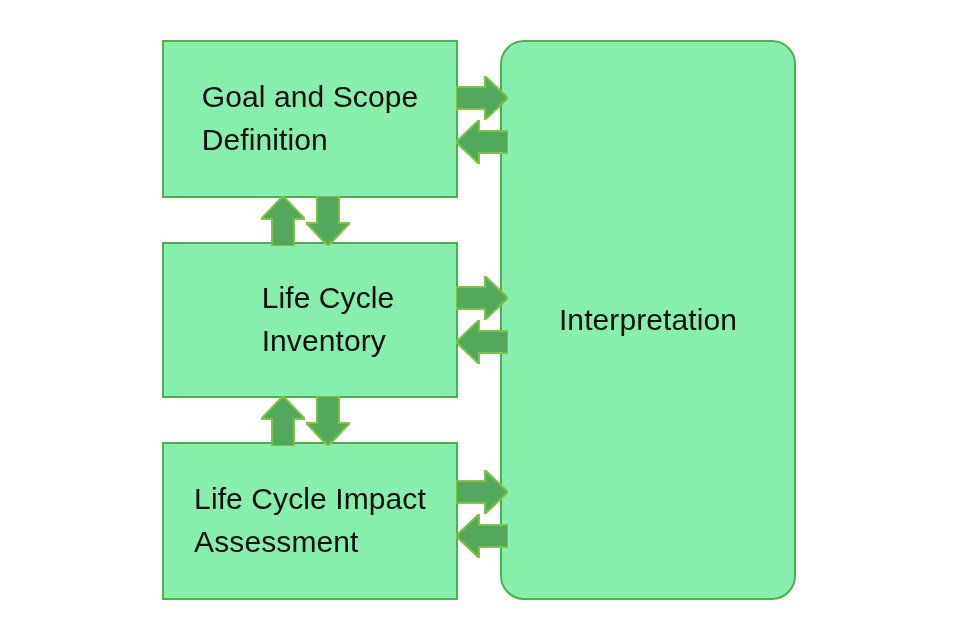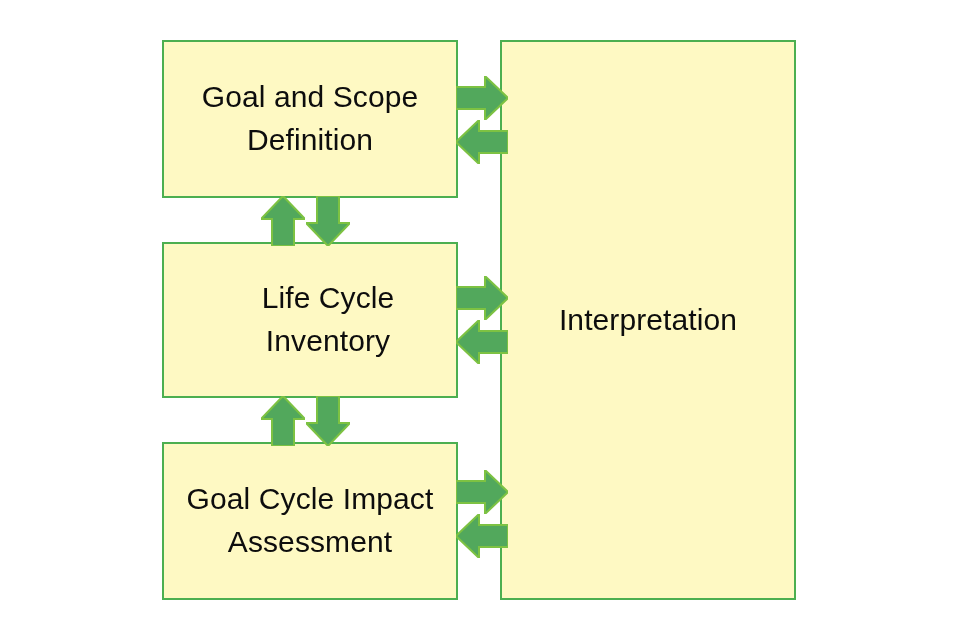--- a/index.html
+++ b/index.html
@@ -13,41 +13,40 @@
     height: 640px;
     background: #ffffff;
     overflow: hidden;
     font-family: "Liberation Sans", "DejaVu Sans", sans-serif;
   }
 
   .phase-box {
     position: absolute;
     box-sizing: border-box;
     border: 2px solid #4CAF50;
-    background: #fef9c3;
+    background: #86efac;
     display: flex;
     align-items: center;
     justify-content: center;
-    text-align: center;
   }
   .phase-label {
     font-size: 30px;
     line-height: 1.42;
     color: #0d0d0d;
     font-weight: 400;
     letter-spacing: 0.1px;
     padding: 0 10px;
     white-space: pre-line;
   }
 
   #box-goal-scope   { left: 162px; top: 40px;  width: 296px; height: 158px; }
   #box-inventory    { left: 162px; top: 242px; width: 296px; height: 156px; padding-left: 36px; }
   #box-impact       { left: 162px; top: 442px; width: 296px; height: 158px; }
   #box-interpretation {
-    left: 500px; top: 40px; width: 296px; height: 560px;
+    left: 500px; top: 40px; width: 296px; height: 560px; border-radius: 24px;
   }
   #box-interpretation .phase-label { font-size: 30px; }
 
   .arrow {
     position: absolute;
   }
   .arrow svg { display: block; }
 
   
   .h-arrow-right { width: 52px; height: 44px; }
@@ -66,21 +65,21 @@
     <div class="phase-label">Goal and Scope
 Definition</div>
   </div>
 
   <div class="phase-box" id="box-inventory">
     <div class="phase-label">Life Cycle
 Inventory</div>
   </div>
 
   <div class="phase-box" id="box-impact">
-    <div class="phase-label">Goal Cycle Impact
+    <div class="phase-label">Life Cycle Impact
 Assessment</div>
   </div>
 
   <div class="phase-box" id="box-interpretation">
     <div class="phase-label">Interpretation</div>
   </div>
 
   <div class="arrow h-arrow-right" style="left:456px; top:76px;">
     <svg width="52" height="44" viewBox="0 0 52 44" aria-hidden="true">
       <polygon points="0,11 29,11 29,0 52,22 29,44 29,33 0,33" fill="#52A85C" stroke="#7DC242" stroke-width="2"></polygon>

